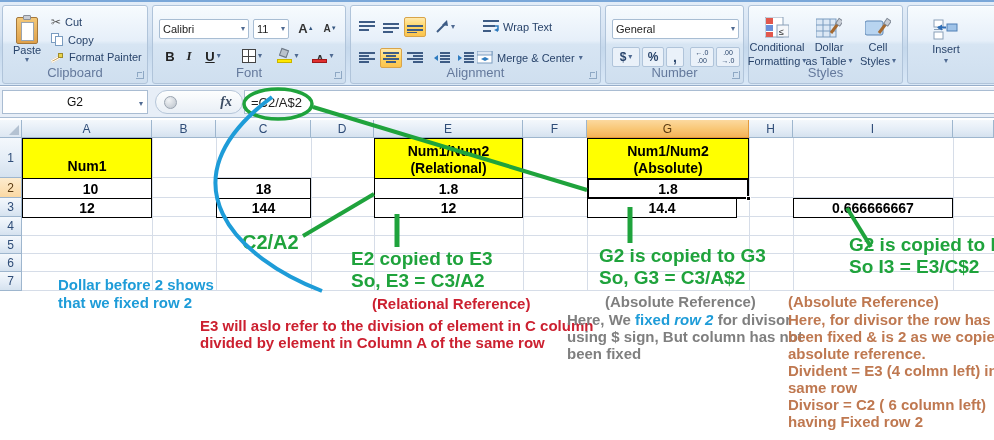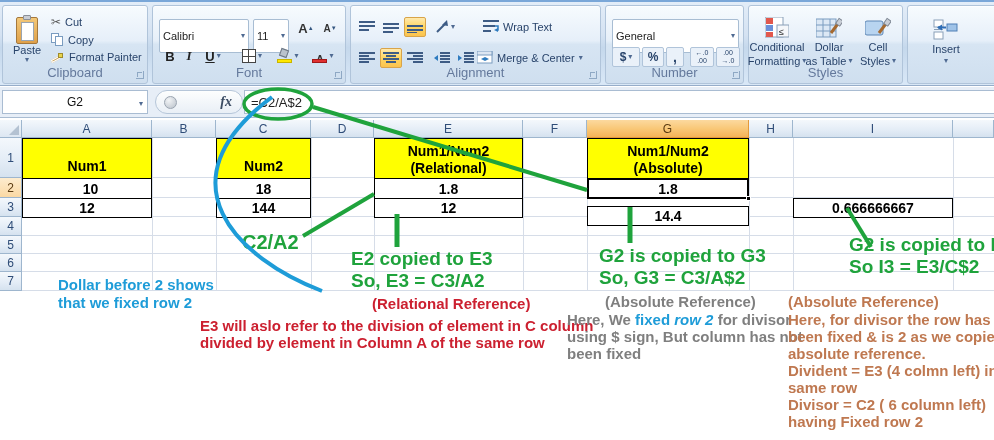--- a/index.html
+++ b/index.html
@@ -16,21 +16,21 @@
     background:linear-gradient(180deg,#f7fbfe 0%,#e6eff9 45%,#d7e5f3 50%,#cfdfef 100%);
     box-shadow:inset 0 1px 0 rgba(255,255,255,.8);}
   .grp-label{position:absolute;left:0;right:0;bottom:3px;text-align:center;
     font-size:13px;color:#64799c;}
   .launcher{position:absolute;right:3px;bottom:4px;width:8px;height:8px;
     border-right:1px solid #8ea8c4;border-bottom:1px solid #8ea8c4;}
   .launcher:before{content:"";position:absolute;left:1px;top:1px;width:4px;height:4px;
     border-left:1px solid #8ea8c4;border-top:1px solid #8ea8c4;}
   .rtxt{font-size:11px;color:#29446b;white-space:nowrap;}
   .caret{font-size:8px;color:#4f6a92;line-height:8px;}
-  .combo{position:absolute;height:34px;background:#fff;border:1px solid #a8bdd3;border-radius:2px;
+  .combo{position:absolute;height:20px;background:#fff;border:1px solid #a8bdd3;border-radius:2px;
     font-size:11px;color:#222;display:flex;align-items:center;padding:4px 3px;justify-content:space-between;}
   .btn{position:absolute;display:flex;align-items:center;justify-content:center;border-radius:2px;}
   .btn.hl{background:linear-gradient(180deg,#ffe9ae 0%,#ffd662 50%,#fbc34f 100%);border:1px solid #d8a44a;}
   .smallrow{display:flex;align-items:center;gap:4px;}
 
   
   .clipboard-ic{position:relative;width:22px;height:27px;background:linear-gradient(180deg,#f3c878,#dfa049);
     border:1px solid #a5ondo;border:1px solid #a5783c;border-radius:2px;}
   .clipboard-ic .clip{position:absolute;left:6px;top:-3px;width:8px;height:5px;background:#c9cdd4;border:1px solid #8a8f98;border-radius:1px;}
   .clipboard-ic .page{position:absolute;left:4px;top:4px;width:13px;height:19px;background:#fff;border:1px solid #9aa4b0;}
@@ -431,36 +431,35 @@
     <div class="gl" style="left:22px;top:77px;width:972px;height:1px;"></div>
     <div class="gl" style="left:22px;top:96px;width:972px;height:1px;"></div>
     <div class="gl" style="left:22px;top:115px;width:972px;height:1px;"></div>
     <div class="gl" style="left:22px;top:133px;width:972px;height:1px;"></div>
     <div class="gl" style="left:22px;top:151px;width:972px;height:1px;"></div>
     <div class="gl" style="left:22px;top:170px;width:972px;height:1px;"></div>
 
     <div class="cell yellow hdr1" style="left:22px;top:18px;width:130px;height:41px;">Num1</div>
     <div class="cell" style="left:22px;top:58px;width:130px;height:21px;padding-left:7px;">10</div>
     <div class="cell" style="left:22px;top:78px;width:130px;height:20px;">12</div>
-    <div class="cell yellow hdr1" style="left:216px;top:18px;width:95px;height:41px;">Num2</div>
     <div class="cell" style="left:216px;top:58px;width:95px;height:21px;">18</div>
     <div class="cell" style="left:216px;top:78px;width:95px;height:20px;">144</div>
     <div class="cell yellow hdr2" style="left:374px;top:18px;width:149px;height:41px;">
       <span>Num1/Num2</span>
         <span>(Relational)</span>
     </div>
     <div class="cell" style="left:374px;top:58px;width:149px;height:21px;">1.8</div>
     <div class="cell" style="left:374px;top:78px;width:149px;height:20px;">12</div>
     <div class="cell yellow hdr2" style="left:587px;top:18px;width:162px;height:41px;">
       <span>Num1/Num2</span>
         <span>(Absolute)</span>
     </div>
     <div class="cell selcell" style="left:587px;top:58px;width:162px;height:21px;">1.8</div>
     <div class="handle" style="left:746px;top:76px;"></div>
-    <div class="cell" style="left:587px;top:86px;width:162px;height:20px;">14.4</div>
+    <div class="cell" style="left:587px;top:78px;width:150px;height:20px;">14.4</div>
     <div class="cell" style="left:793px;top:78px;width:160px;height:20px;">0.666666667</div>
   </div>
 
   <div class="an green" style="left:242px;top:231px;font-size:20px;">C2/A2</div>
 
   <div class="an green" style="left:351px;top:248px;">
     <div>E2 copied to E3</div>
     <div>So, E3 = C3/A2</div>
   </div>
   <div class="an red" style="left:372px;top:295px;">(Relational Reference)</div>

